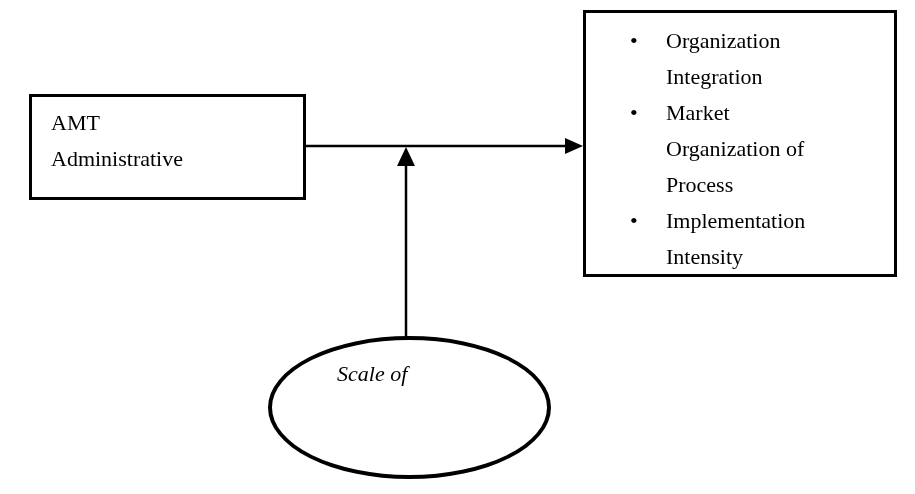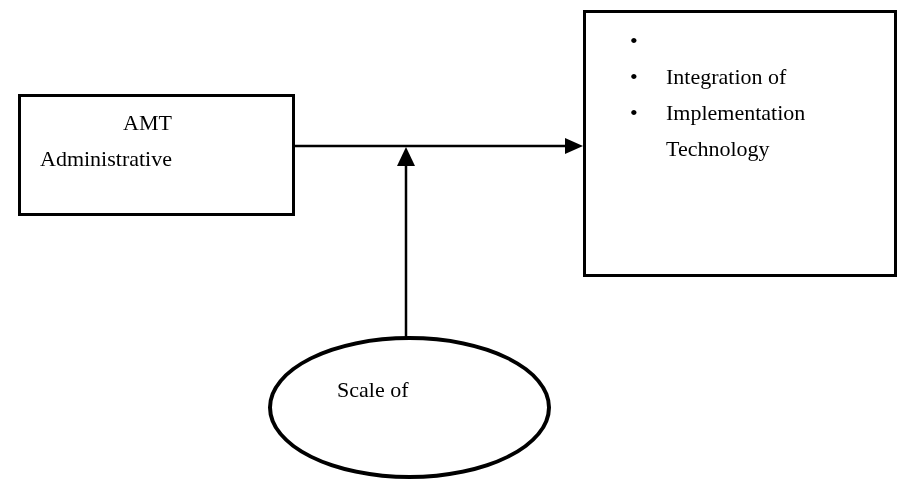--- a/index.html
+++ b/index.html
@@ -11,21 +11,21 @@
     color: #000000;
     font-family: "Liberation Serif", "DejaVu Serif", serif;
     overflow: hidden;
   }
   .node-box {
     position: absolute;
     box-sizing: border-box;
     border: 3px solid #000000;
     background: #ffffff;
   }
-  .left-box  { left: 18px;  top: 94px;  width: 277px; height: 122px; text-align: right; }
+  .left-box  { left: 29px;  top: 94px;  width: 277px; height: 106px; }
   .right-box { left: 583px; top: 10px;  width: 314px; height: 267px; }
   .left-box-text {
     position: absolute;
     left: 19px; top: 8px;
     font-size: 22px;
     line-height: 36px;
     white-space: nowrap;
   }
   .bullet-list {
     position: absolute;
@@ -45,24 +45,25 @@
     position: absolute;
     box-sizing: border-box;
     left: 268px; top: 336px;
     width: 283px; height: 143px;
     border: 4px solid #000000;
     border-radius: 50%;
     background: #ffffff;
   }
   .ellipse-text {
     position: absolute;
-    left: 65px; top: 32px;
+    left: 65px; top: 16px;
     font-size: 22px;
     line-height: 36px;
     white-space: nowrap;
+    font-style: italic;
   }
   .connector-layer {
     position: absolute;
     left: 0; top: 0;
     width: 915px; height: 494px;
     pointer-events: none;
   }
 </style>
 </head>
 <body>
@@ -85,34 +86,40 @@
       <div>AMT</div>
       <div>Administrative</div>
     </div>
   </div>
 
   <div class="node-box right-box">
     <div class="bullet-list">
 
       <div class="bullet-item">
         <span class="bullet-dot">•</span>
+        <span class="bullet-lines">
+          <div>Organization</div>
+          <div>Integration</div>
+        </span>
       </div>
 
       <div class="bullet-item">
         <span class="bullet-dot">•</span>
         <span class="bullet-lines">
-          <div>Integration of</div>
+          <div>Market</div>
+          <div>Organization of</div>
+          <div>Process</div>
         </span>
       </div>
 
       <div class="bullet-item">
         <span class="bullet-dot">•</span>
         <span class="bullet-lines">
           <div>Implementation</div>
-          <div>Technology</div>
+          <div>Intensity</div>
         </span>
       </div>
 
     </div>
   </div>
 
   <div class="ellipse">
     <div class="ellipse-text">
       <div>Scale of</div>
     </div>

